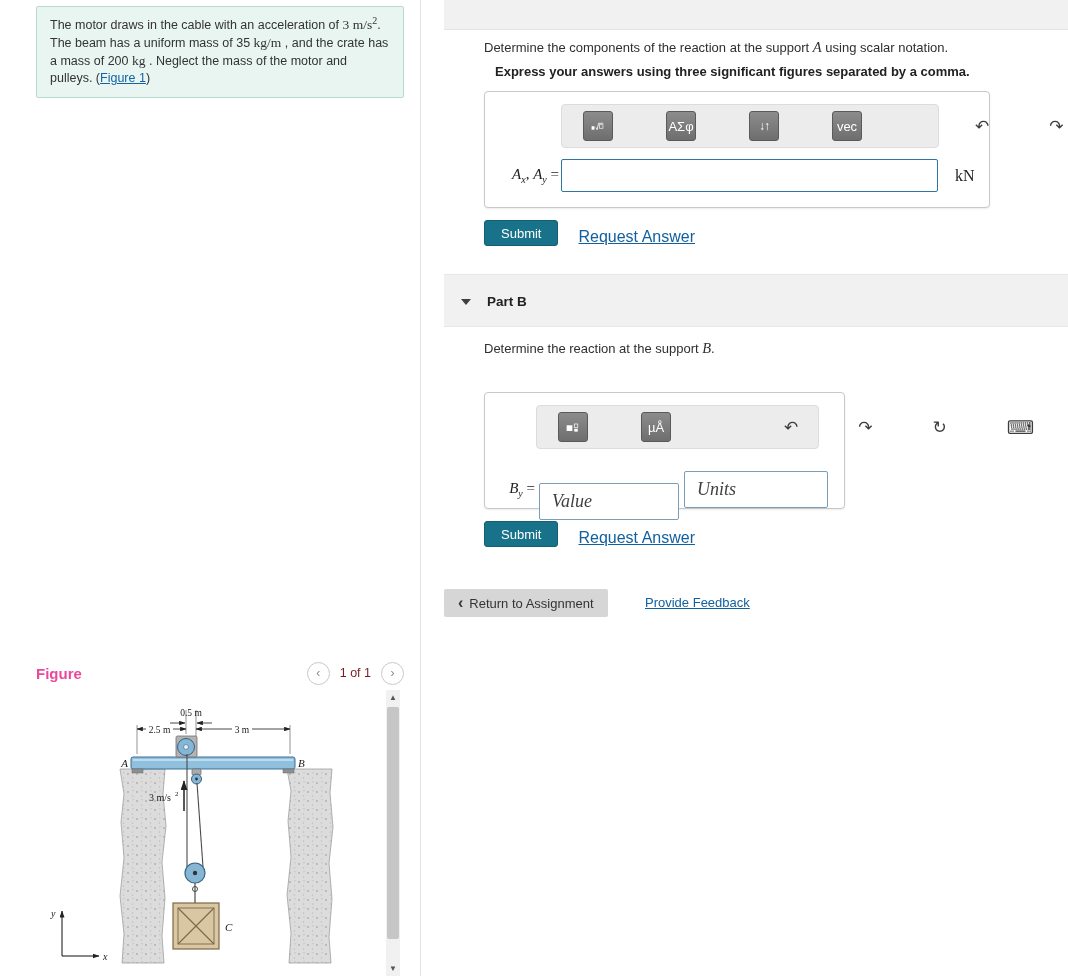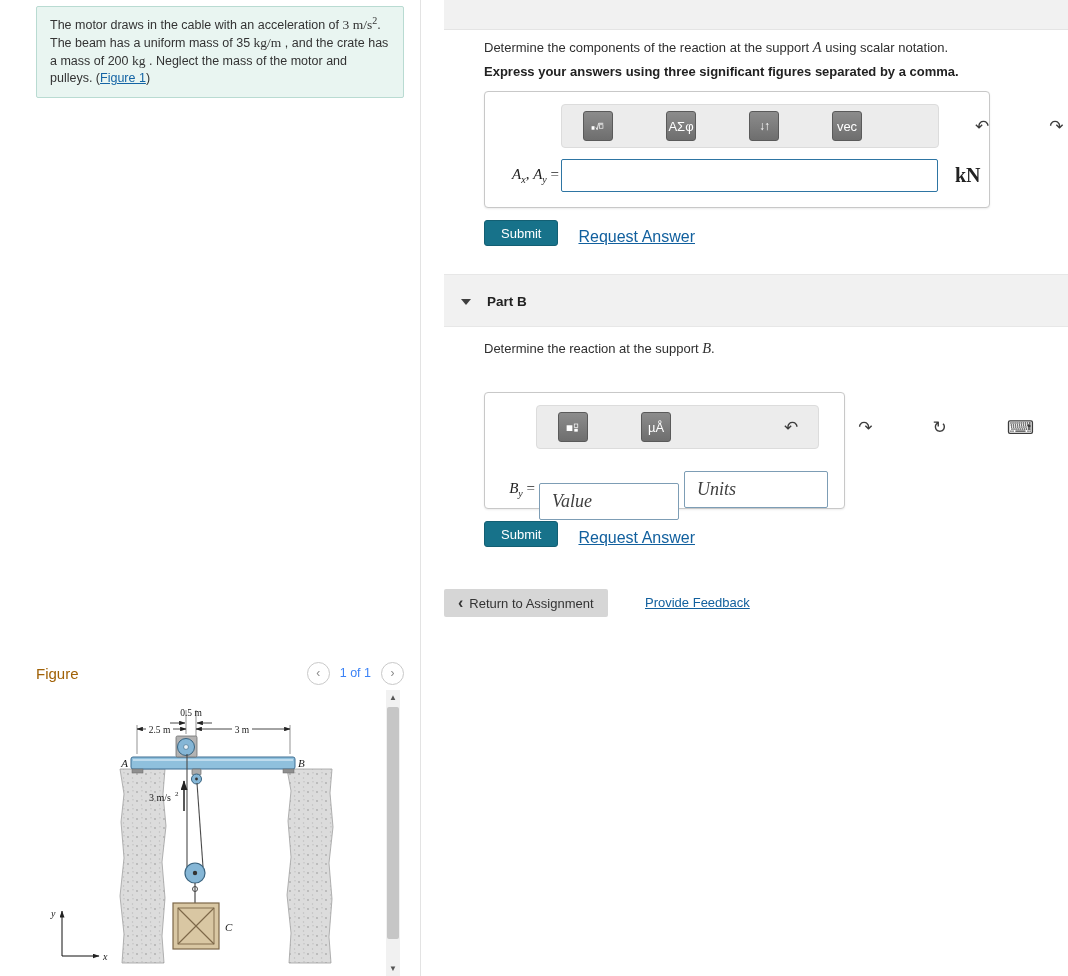--- a/index.html
+++ b/index.html
@@ -7,24 +7,24 @@
   .page { position:relative; width:1068px; height:976px; background:#fff; }
   .divider { position:absolute; left:420px; top:0; width:1px; height:976px; background:#e3e3e3; }
 
   
   .info-box { position:absolute; left:36px; top:6px; width:368px; background:#e9f5f1; border:1px solid #b9dbd2; border-radius:2px; padding:9px 12px 10px 13px; font-size:12.5px; line-height:17px; color:#333; }
   .math { font-family:"Liberation Serif", serif; font-size:13.5px; }
   .math-sup { font-family:"Liberation Serif", serif; font-size:10px; vertical-align:super; line-height:0; }
   a.link { color:#1464a5; text-decoration:underline; cursor:pointer; }
 
   .figure-header { position:absolute; left:36px; top:658px; width:368px; height:30px; display:flex; align-items:center; justify-content:space-between; }
-  .figure-header h2 { font-size:15px; font-weight:normal; color:#a16207; }
+  .figure-header h2 { font-size:15px; font-weight:bold; color:#ec4899; }
   .pager { display:flex; align-items:center; }
   .pager-btn { width:23px; height:23px; border:1px solid #c9c9c9; border-radius:50%; background:#fff; color:#8a8a8a; font-size:12px; line-height:21px; text-align:center; cursor:pointer; padding:0; }
-  .pager-label { font-size:12.5px; color:#3b82f6; margin:0 10px; }
+  .pager-label { font-size:12.5px; color:#7f1d1d; margin:0 10px; }
 
   .figure-area { position:absolute; left:36px; top:690px; width:364px; height:286px; background:#fff; }
   .fig-svg { position:absolute; left:0; top:0; }
   .fig-text { font-family:"Liberation Serif", serif; fill:#1a1a1a; }
   .cable { stroke:#4a4a4a; stroke-width:1.1; }
   .dimline { stroke:#333; stroke-width:0.9; }
   .extline { stroke:#666; stroke-width:0.7; }
 
   .scrollbar { position:absolute; right:0; top:0; width:14px; height:286px; background:#f1f1f1; }
   .sb-btn { position:absolute; left:0; width:14px; height:15px; color:#555; font-size:8px; text-align:center; line-height:15px; cursor:pointer; }
@@ -38,21 +38,21 @@
   .top-band { top:0; height:30px; border-bottom:1px solid #e4e4e4; }
   .part-b-band { top:274px; height:53px; border-top:1px solid #e7e7e7; border-bottom:1px solid #e7e7e7; }
   .tri { position:absolute; left:17px; top:24px; width:0; height:0; border-left:5px solid transparent; border-right:5px solid transparent; border-top:6px solid #3f3f3f; cursor:pointer; }
   .part-title { position:absolute; left:43px; top:19px; font-size:13.5px; font-weight:bold; color:#222; }
 
   .prompt { position:absolute; left:40px; font-size:13px; color:#2f2f2f; }
   .prompt .mi { font-family:"Liberation Serif", serif; font-style:italic; font-size:14.5px; }
   .prompt-a { top:39px; }
   .prompt-b { top:340px; }
   .instruction { position:absolute; left:40px; font-size:13px; font-weight:bold; color:#222; }
-  .instr-a { top:64px; }
+  .instr-a { top:64px;margin-left:11px; }
   .instr-b { top:366px; }
 
   .answer-box { position:absolute; left:40px; background:#fff; border:1px solid #c8c8c8; border-radius:4px; box-shadow:0 1px 2px rgba(0,0,0,0.08); }
   .box-a { top:91px; width:506px; height:117px; }
   .box-b { top:392px; width:361px; height:117px; }
 
   .eq-toolbar { position:absolute; top:12px; height:44px; background:#ececec; border:1px solid #dcdcdc; border-radius:4px; display:flex; align-items:center; padding:0 21px;gap:48px; }
   .tb-a { left:76px; width:378px; }
   .tb-b { left:51px; width:283px; }
   .tb-btn { height:30px; min-width:30px; padding:0 7px; margin-right:5px; background:linear-gradient(#8c8c8c,#6e6e6e); border:1px solid #5a5a5a; border-radius:3px; color:#fff; font-size:13px; display:flex; align-items:center; justify-content:center; cursor:pointer; font-family:"Liberation Sans", sans-serif; }
@@ -64,21 +64,21 @@
 
   .answer-row { position:absolute; left:0; width:100%; display:flex; align-items:center; }
   .row-a { top:67px; padding-left:14px; }
   .row-b { top:66px; padding-left:14px; }
   .ans-label { font-family:"Liberation Serif", serif; font-size:15px; color:#222; white-space:nowrap; }
   .ans-label i { font-style:italic; }
   .ans-label sub { font-size:10px; font-style:italic; }
   .lbl-a { width:60px; text-align:right; margin-right:2px; }
   .lbl-b { width:36px; text-align:right; margin-right:2px; }
   .eq-input { width:377px; height:33px; border:1px solid #2e75a3; border-radius:2px; margin-left:0; font-size:14px; padding:0 8px; outline:none; }
-  .unit { font-family:"Liberation Serif", serif; font-size:20px; color:#222; margin-left:17px;font-weight:bold; }
+  .unit { font-family:"Liberation Serif", serif; font-size:16px; color:#222; margin-left:17px; }
   .vu-input { height:37px; border:1px solid #7d9db5; border-radius:2px; font-family:"Liberation Serif", serif; font-size:18px; font-style:italic; color:#3f3f3f; padding:0 12px; outline:none; background:#fff; }
   .vu-input::placeholder { font-family:"Liberation Serif", serif; font-style:italic; color:#3f3f3f; opacity:1; }
   .val-input { width:140px; margin-left:2px;margin-top:24px; }
   .units-input { width:144px; margin-left:5px; }
 
   .submit-row { position:absolute; left:40px; height:27px; display:flex; align-items:flex-end; }
   .sr-a { top:219px; }
   .sr-b { top:520px; }
   .submit-btn { height:26px; padding:0 16px; background:#17728a; border:1px solid #135f73; border-radius:3px; color:#fff; font-size:13px; cursor:pointer; font-family:"Liberation Sans", sans-serif; }
   .req-link { margin-left:20px; font-size:16px; color:#12609e; text-decoration:underline; cursor:pointer; }

